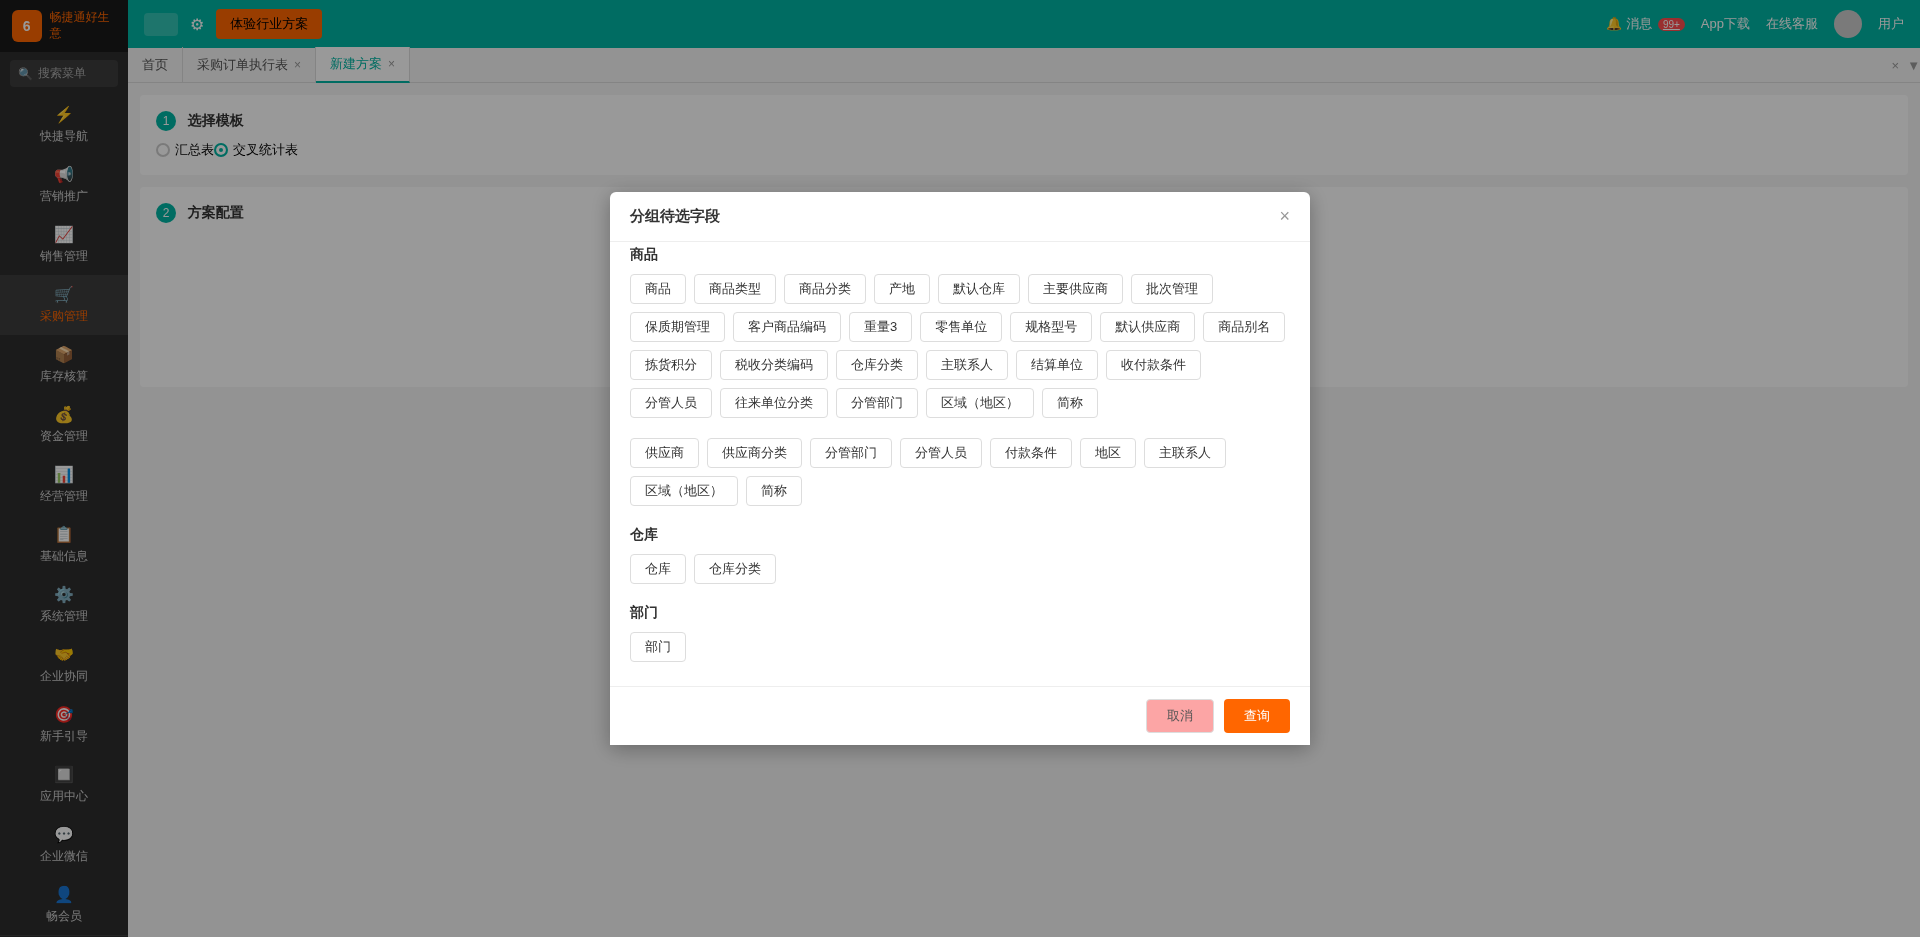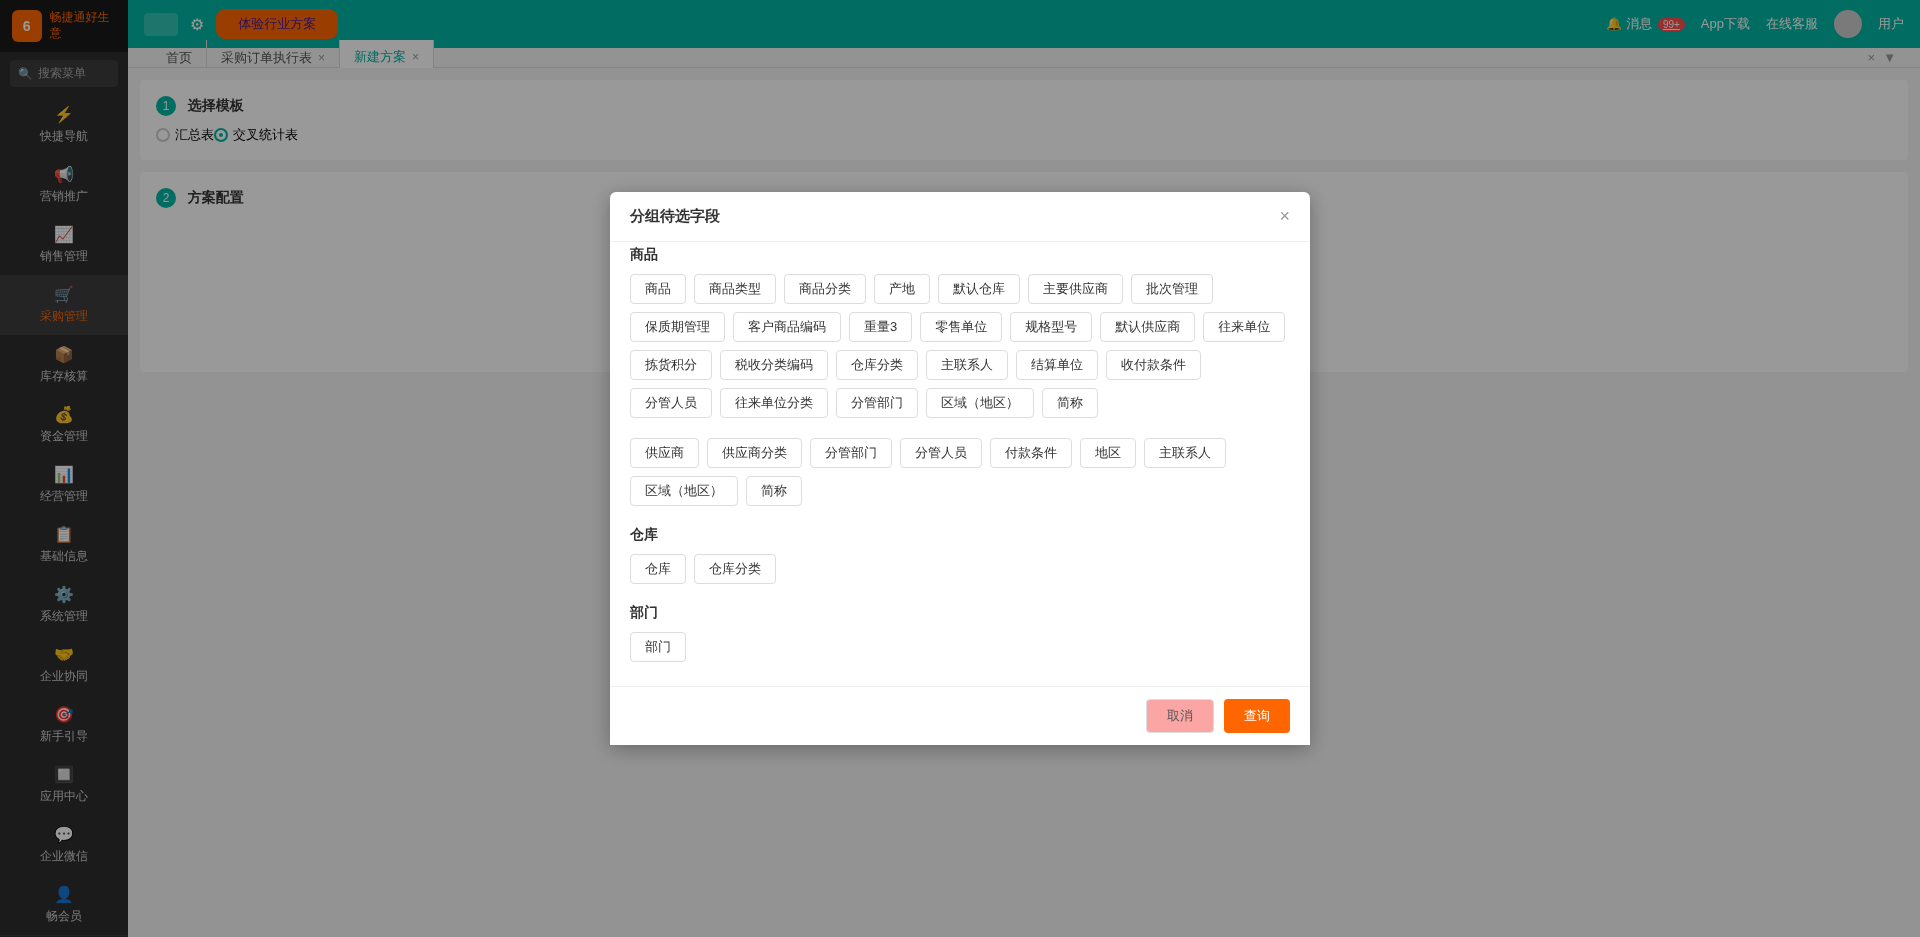--- a/index.html
+++ b/index.html
@@ -19,27 +19,27 @@
     .sidebar-item { width: 100%; padding: 10px 0; display: flex; flex-direction: column; align-items: center; gap: 4px; color: #ccc; cursor: pointer; font-size: 12px; }
     .sidebar-item.active { background: #3d3d3d; color: #f60; }
     .sidebar-item-icon { font-size: 16px; }
     .sidebar-bottom { margin-top: auto; width: 100%; border-top: 1px solid #3d3d3d; display: flex; }
     .sidebar-bottom-btn { flex: 1; padding: 10px 0; display: flex; flex-direction: column; align-items: center; gap: 3px; color: #aaa; cursor: pointer; font-size: 11px; }
 
     
     .top-header { background: #00b5a3; display: flex; align-items: center; padding: 0 16px; height: 48px; gap: 12px; }
     .header-dropdown { background: rgba(255,255,255,0.2); border: none; border-radius: 4px; color: white; padding: 4px 24px 4px 10px; font-size: 13px; cursor: pointer; appearance: none; }
     .header-gear { color: white; cursor: pointer; font-size: 16px; }
-    .header-btn { background: #f60; color: #4c1d95; border: none; border-radius: 9px; padding: 6px 22px; font-size: 13px; cursor: pointer; }
+    .header-btn { background: #f60; color: #000000; border: none; border-radius: 4px; padding: 6px 14px; font-size: 13px; cursor: pointer; }
     .header-right { margin-left: auto; display: flex; align-items: center; gap: 16px; color: white; font-size: 13px; }
     .header-badge { background: #ff4d4f; color: white; border-radius: 10px; font-size: 10px; padding: 1px 5px; margin-left: 2px; text-decoration: underline; }
     .header-avatar { width: 28px; height: 28px; border-radius: 50%; background: #ccc; }
 
     
-    .tab-bar { background: #f5f5f5; display: flex; align-items: center; border-bottom: 1px solid #ddd; padding: 0 24px; height: 20px; }
+    .tab-bar { background: #f5f5f5; display: flex; align-items: center; border-bottom: 1px solid #ddd; padding: 0 0; height: 35px; }
     .tab-item { padding: 0 14px; height: 36px; display: flex; align-items: center; gap: 6px; cursor: pointer; font-size: 13px; color: #555; border-right: 1px solid #ddd; }
     .tab-item.active { background: white; color: #00b5a3; border-bottom: 2px solid #00b5a3; }
     .tab-close { color: #999; font-size: 12px; cursor: pointer; }
     .tab-controls { margin-left: auto; display: flex; gap: 8px; }
 
     
     .content-area { flex: 1; background: #f5f5f5; overflow: auto; padding: 12px; position: relative; }
     .content-header { font-size: 13px; color: #666; margin-bottom: 12px; }
     .section-card { background: white; border-radius: 4px; padding: 16px; margin-bottom: 12px; }
     .section-number { display: inline-flex; align-items: center; justify-content: center; width: 20px; height: 20px; background: #00b5a3; color: white; border-radius: 50%; font-size: 12px; margin-right: 8px; }
@@ -242,21 +242,21 @@
             <div class="field-tag">产地</div>
             <div class="field-tag">默认仓库</div>
             <div class="field-tag">主要供应商</div>
             <div class="field-tag">批次管理</div>
             <div class="field-tag">保质期管理</div>
             <div class="field-tag">客户商品编码</div>
             <div class="field-tag">重量3</div>
             <div class="field-tag">零售单位</div>
             <div class="field-tag">规格型号</div>
             <div class="field-tag">默认供应商</div>
-            <div class="field-tag">往来单位</div>
+            <div class="field-tag">商品别名</div>
             <div class="field-tag">拣货积分</div>
             <div class="field-tag">税收分类编码</div>
             <div class="field-tag">仓库分类</div>
             <div class="field-tag">主联系人</div>
             <div class="field-tag">结算单位</div>
             <div class="field-tag">收付款条件</div>
             <div class="field-tag">分管人员</div>
             <div class="field-tag">往来单位分类</div>
             <div class="field-tag">分管部门</div>
             <div class="field-tag">区域（地区）</div>

